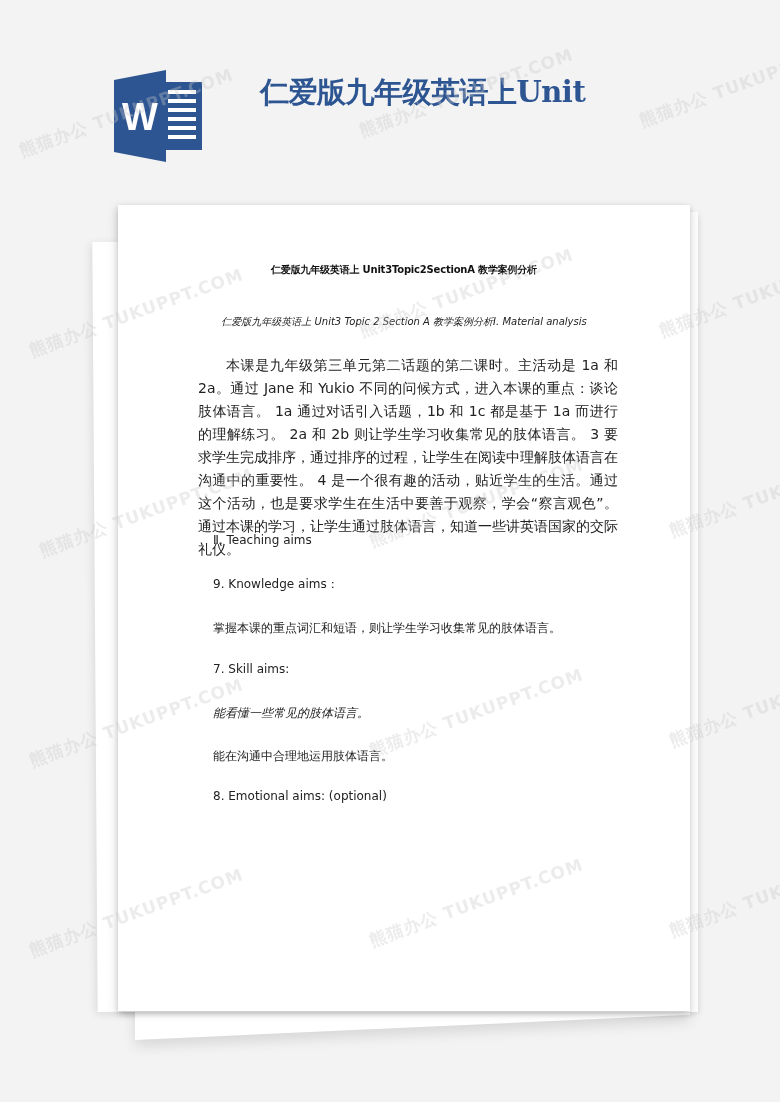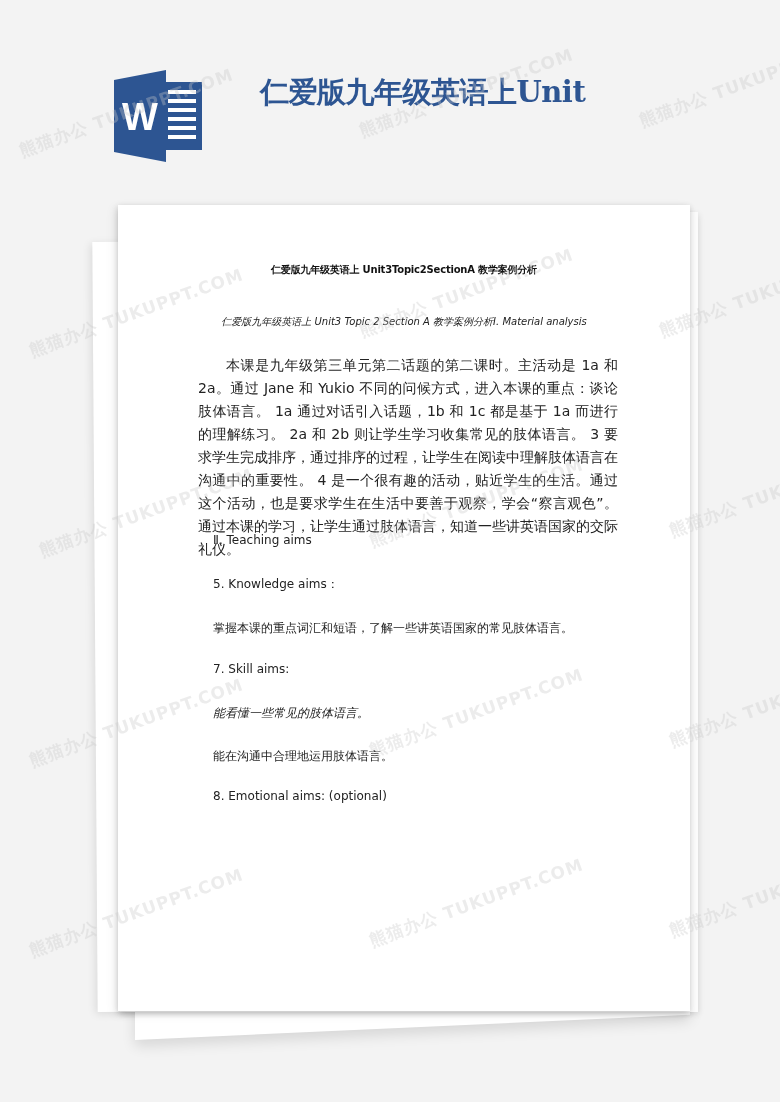--- a/index.html
+++ b/index.html
@@ -136,22 +136,22 @@
 <div class="page-back-1"></div>
 <div class="page-back-2"></div>
 <div class="page-back-3"></div>
 
 <div class="page">
   <div class="doc-title">仁爱版九年级英语上 Unit3Topic2SectionA 教学案例分析</div>
   <div class="doc-subtitle">仁爱版九年级英语上 Unit3 Topic 2 Section A 教学案例分析Ⅰ. Material analysis</div>
   <p class="body-para">本课是九年级第三单元第二话题的第二课时。主活动是 1a 和 2a。通过 Jane 和 Yukio 不同的问候方式，进入本课的重点：谈论肢体语言。  1a 通过对话引入话题，1b 和 1c 都是基于 1a 而进行的理解练习。  2a 和 2b 则让学生学习收集常见的肢体语言。  3 要求学生完成排序，通过排序的过程，让学生在阅读中理解肢体语言在沟通中的重要性。  4 是一个很有趣的活动，贴近学生的生活。通过这个活动，也是要求学生在生活中要善于观察，学会“察言观色”。通过本课的学习，让学生通过肢体语言，知道一些讲英语国家的交际礼仪。</p>
 
   <div class="line" style="top:328px;">Ⅱ. Teaching aims</div>
-  <div class="line" style="top:371px;">5. Knowledge aims：</div>
-  <div class="line" style="top:415px;">掌握本课的重点词汇和短语，了解一些讲英语国家的常见肢体语言。</div>
+  <div class="line" style="top:371px;">9. Knowledge aims：</div>
+  <div class="line" style="top:415px;">掌握本课的重点词汇和短语，则让学生学习收集常见的肢体语言。</div>
   <div class="line" style="top:457px;">7. Skill aims:</div>
   <div class="line" style="top:500px;font-style:italic;">能看懂一些常见的肢体语言。</div>
   <div class="line" style="top:543px;">能在沟通中合理地运用肢体语言。</div>
   <div class="line" style="top:584px;">8. Emotional aims: (optional)</div>
 </div>
 
 <div class="wm" style="left:20px; top:140px;">熊猫办公 TUKUPPT.COM</div>
 <div class="wm" style="left:360px; top:120px;">熊猫办公 TUKUPPT.COM</div>
 <div class="wm" style="left:640px; top:110px;">熊猫办公 TUKUPPT.COM</div>
 <div class="wm" style="left:30px; top:340px;">熊猫办公 TUKUPPT.COM</div>

